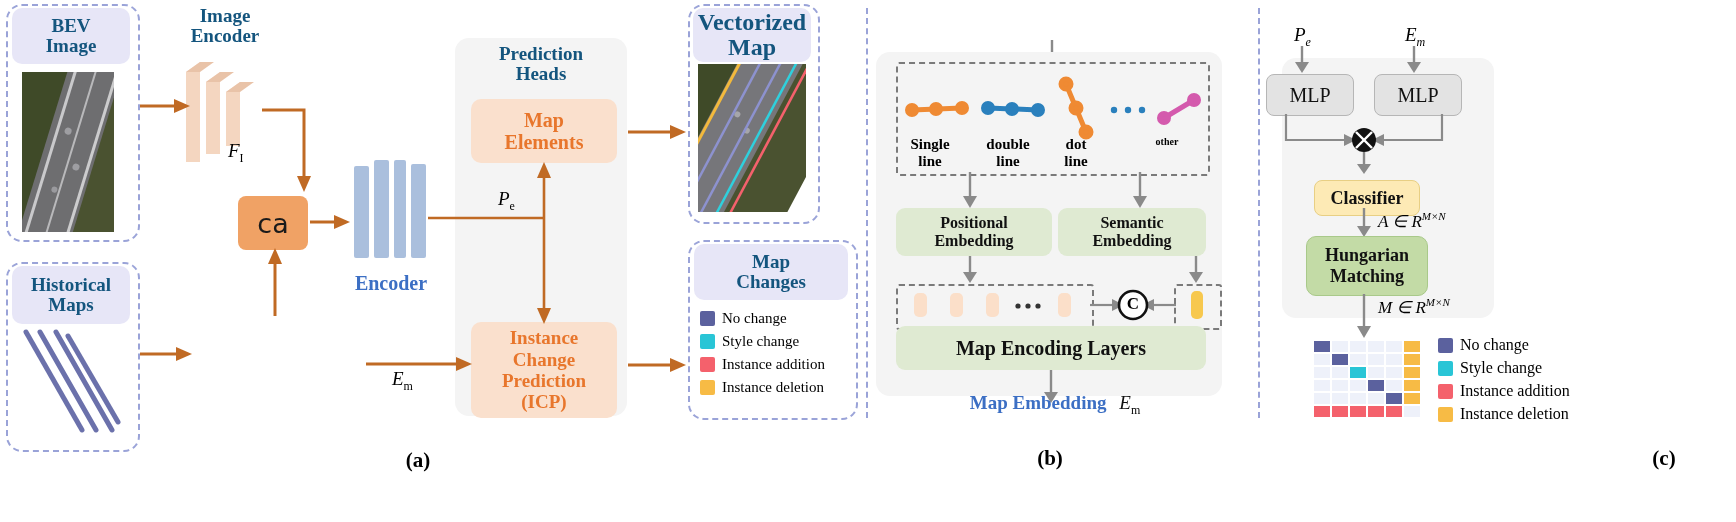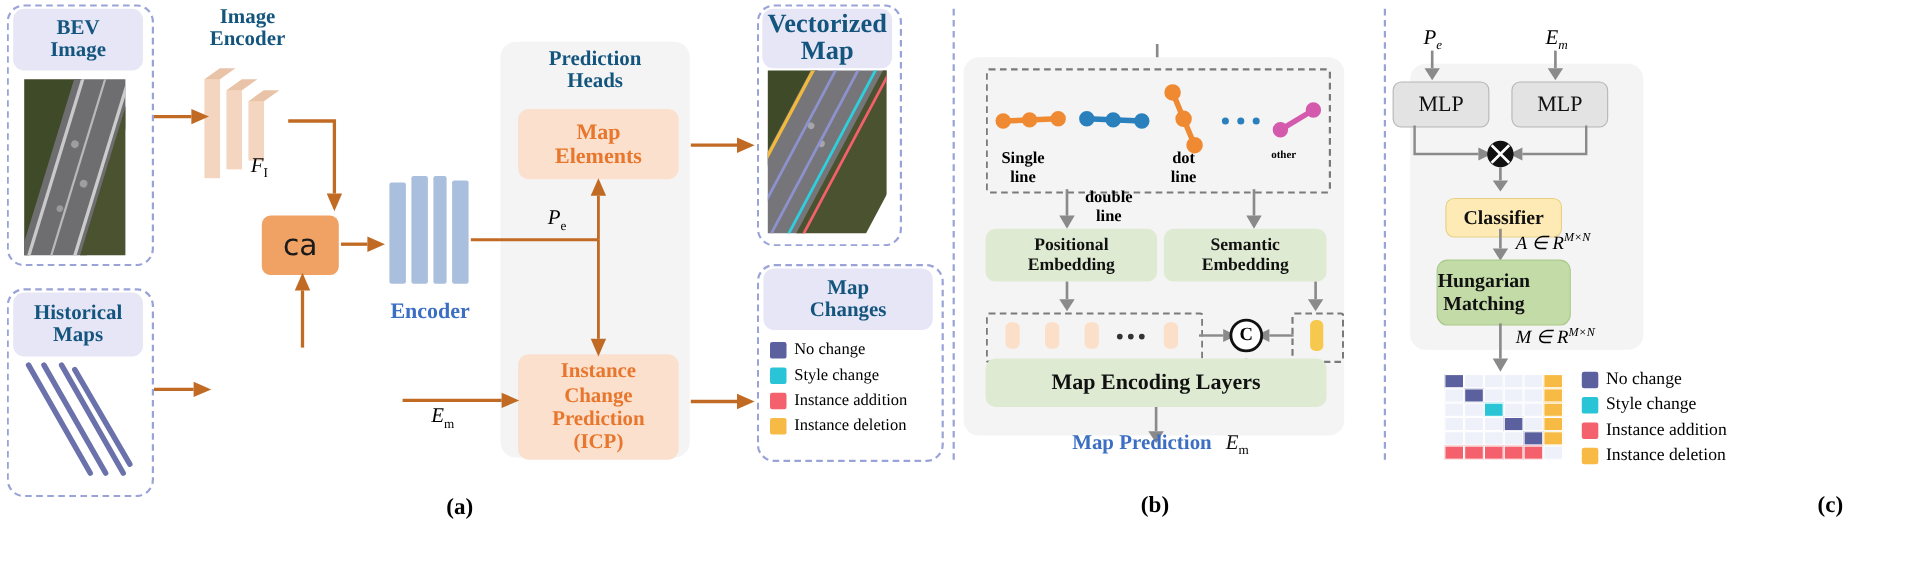--- a/index.html
+++ b/index.html
@@ -15,21 +15,21 @@
              text-align:center;font-weight:bold;color:#111;line-height:1.12;}
   .orange-box{background:#fae0cd;border-radius:10px;display:flex;align-items:center;justify-content:center;
               text-align:center;font-weight:bold;color:#e8762c;line-height:1.12;}
   .ca-box{background:#f0a265;border-radius:8px;display:flex;align-items:center;justify-content:center;
           color:#1a1a1a;font-family:"DejaVu Sans",sans-serif;}
   .grey-box{background:#e3e3e3;border:1.5px solid #b6b6b6;border-radius:8px;display:flex;
             align-items:center;justify-content:center;color:#111;}
   .yellow-box{background:#fdeab5;border:1.5px solid #e8cf84;border-radius:8px;display:flex;
               align-items:center;justify-content:center;font-weight:bold;color:#111;}
   .green-box2{background:#c3dba6;border:1.5px solid #a9c98a;border-radius:10px;display:flex;
-              align-items:center;text-align:center;font-weight:bold;color:#111;line-height:1.15;}
+              align-items:center;justify-content:center;text-align:center;font-weight:bold;color:#111;line-height:1.15;}
   .hdr-blue{color:#14557e;font-weight:bold;text-align:center;line-height:1.05;}
   .hdr-blue2{color:#3c6fc4;font-weight:bold;text-align:center;}
   .italic{font-style:italic;}
   .legend-row{display:flex;align-items:center;gap:7px;white-space:nowrap;}
   .sw{width:15px;height:15px;border-radius:2px;flex:none;}
   .dbox{border:2px dashed #7a7a7a;border-radius:3px;}
   .panel-letter{font-weight:bold;color:#000;}
   svg{display:block;overflow:visible;}
 </style>
 </head>
@@ -301,21 +301,21 @@
       <line x1="264" y1="48" x2="294" y2="30"></line>
       <circle cx="264" cy="48" r="4.5"></circle>
         <circle cx="294" cy="30" r="4.5"></circle>
     </g>
   </svg>
 
   <div class="abs" style="left:900px;top:136px;width:60px;text-align:center;font-size:15px;font-weight:bold;line-height:1.1;">
     <span>Single</span><br>
     <span>line</span>
   </div>
-  <div class="abs" style="left:976px;top:136px;width:64px;text-align:center;font-size:15px;font-weight:bold;line-height:1.1;margin-top:36px;">
+  <div class="abs" style="left:976px;top:136px;width:64px;text-align:center;font-size:15px;font-weight:bold;line-height:1.1;">
     <span>double</span><br>
     <span>line</span>
   </div>
   <div class="abs" style="left:1048px;top:136px;width:56px;text-align:center;font-size:15px;font-weight:bold;line-height:1.1;">
     <span>dot</span><br>
     <span>line</span>
   </div>
   <div class="abs" style="left:1136px;top:136px;width:62px;text-align:center;font-size:10px;font-weight:bold;line-height:1.1;">
     <span>other</span>
   </div>
@@ -389,21 +389,21 @@
   <div class="abs green-box" style="left:896px;top:326px;width:310px;height:44px;font-size:20px;">
     <span>Map Encoding Layers</span>
   </div>
 
   <svg class="abs" style="left:1041px;top:370px;" width="20" height="34" viewBox="0 0 20 34">
     <line x1="10" y1="0" x2="10" y2="22" stroke="#8a8a8a" stroke-width="2.4"></line>
     <polygon points="3,22 17,22 10,33" fill="#8a8a8a"></polygon>
   </svg>
 
   <div class="abs" style="left:930px;top:392px;width:250px;text-align:center;font-size:19px;">
-    <span class="hdr-blue2" style="display:inline;">Map Prediction</span>
+    <span class="hdr-blue2" style="display:inline;">Map Embedding</span>
     <span class="italic" style="color:#111;margin-left:8px;">E</span><sub style="font-size:12px;">m</sub>
   </div>
 
   <div class="abs panel-letter" style="left:1030px;top:446px;width:40px;text-align:center;font-size:21px;">
     <span>(b)</span>
   </div>
 
   <div class="abs" style="left:1258px;top:8px;width:0;height:410px;border-left:2px dashed #9aa3d8;"></div>
 
   <div class="abs italic" style="left:1294px;top:24px;font-size:19px;">

